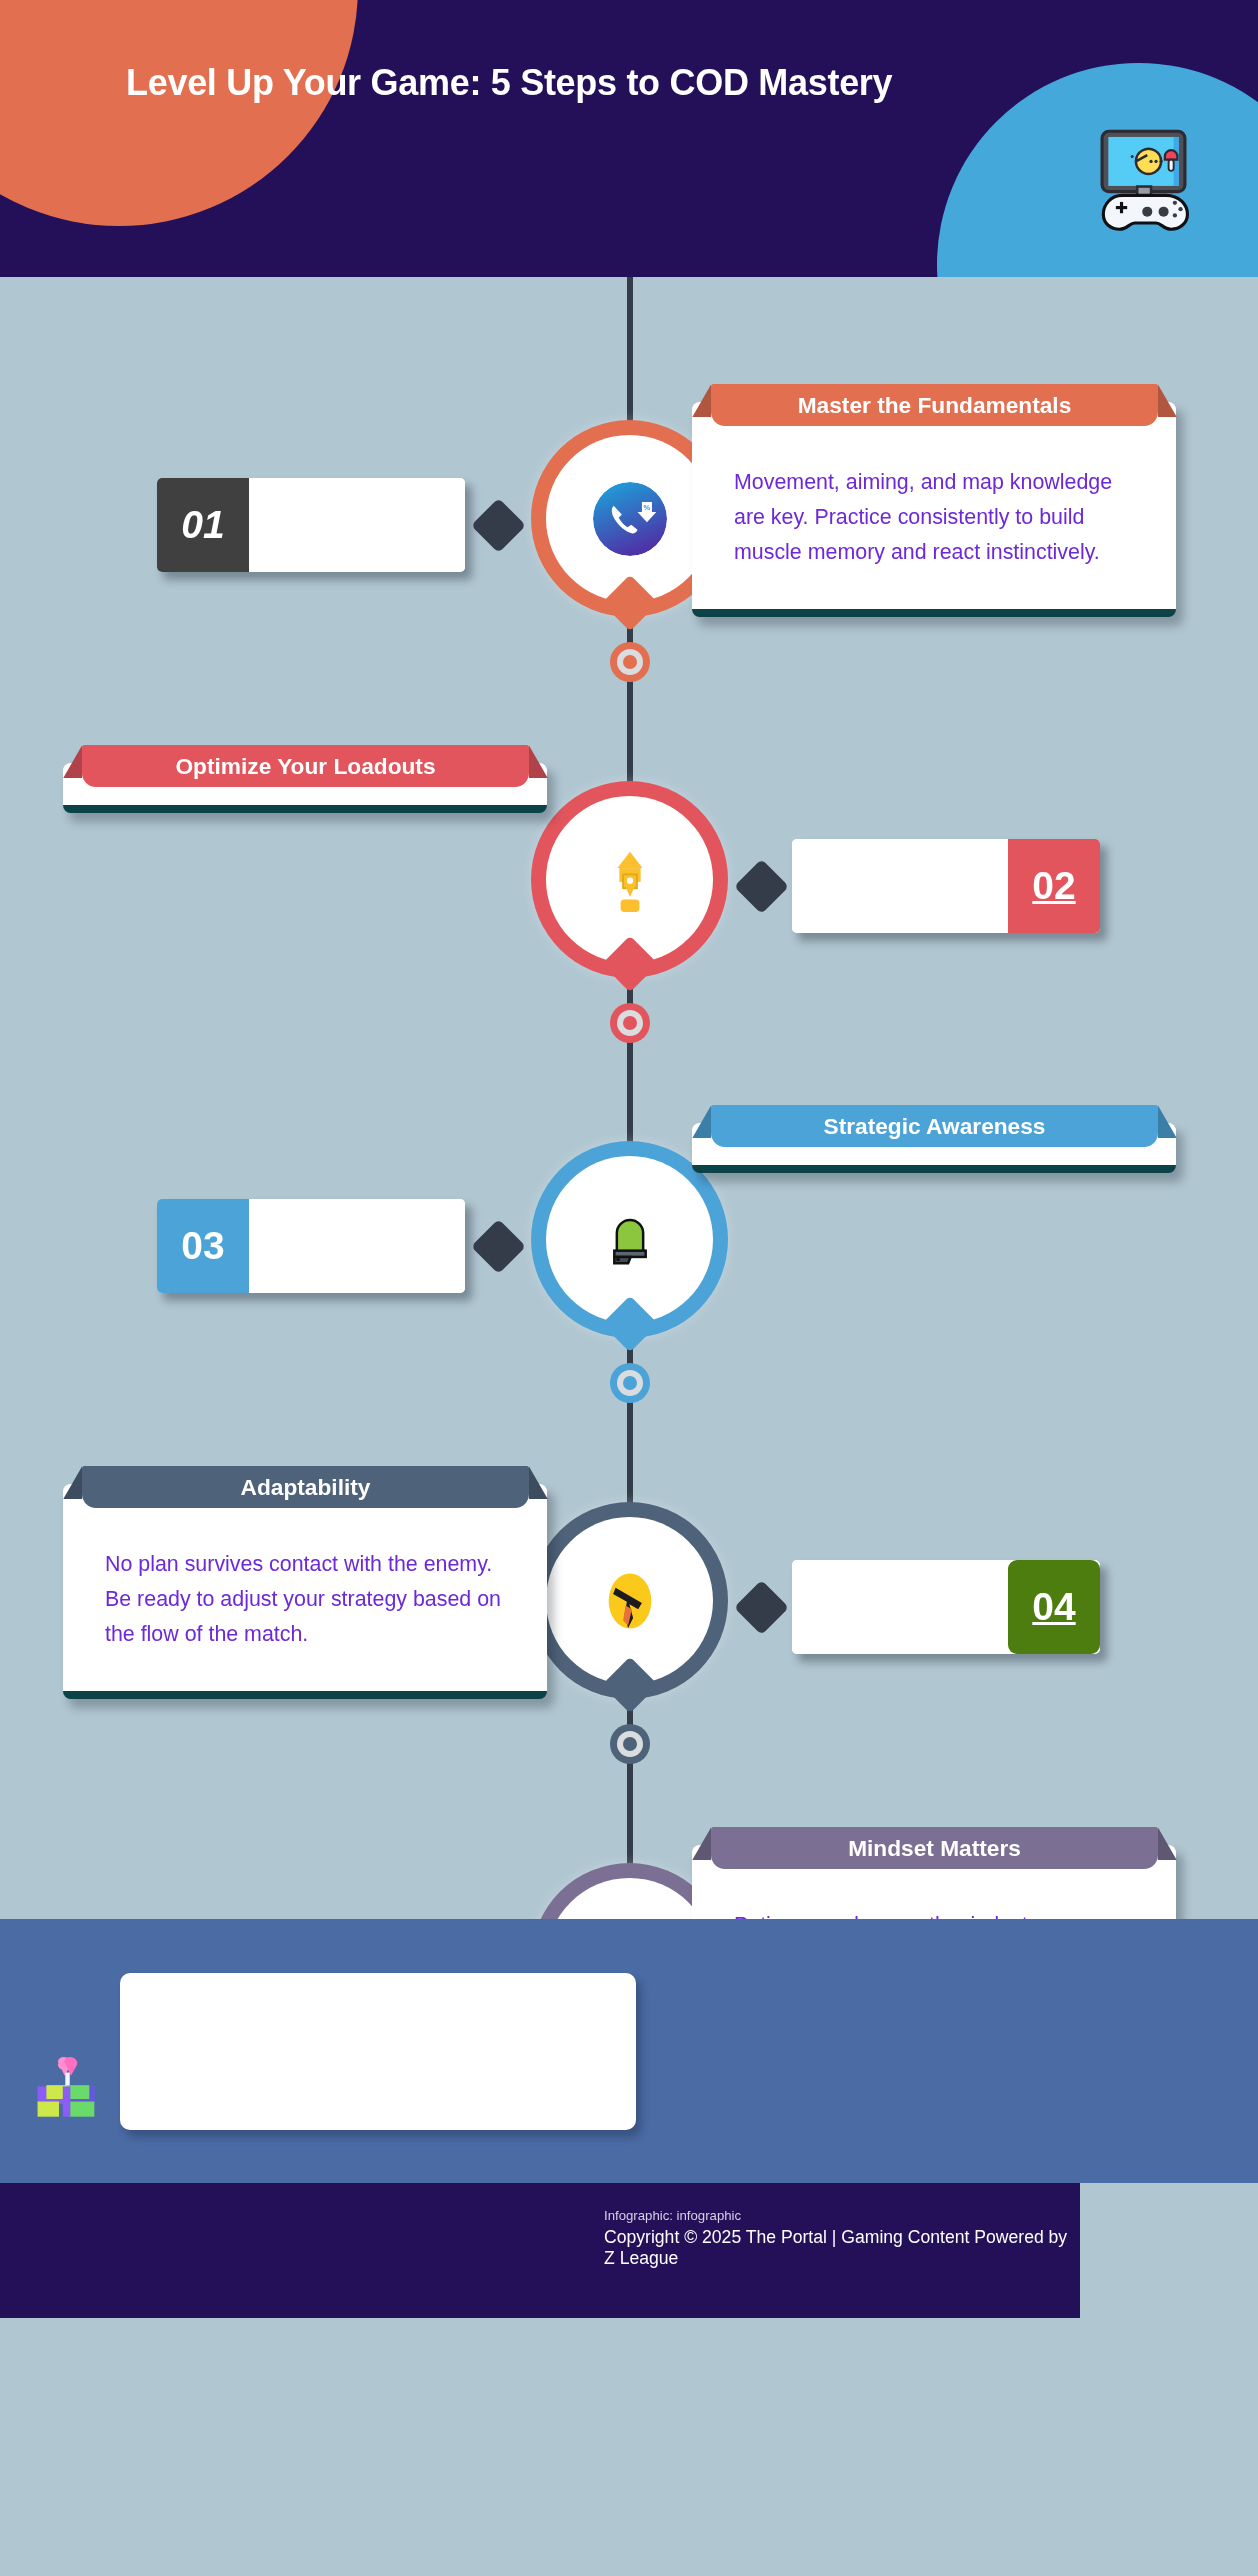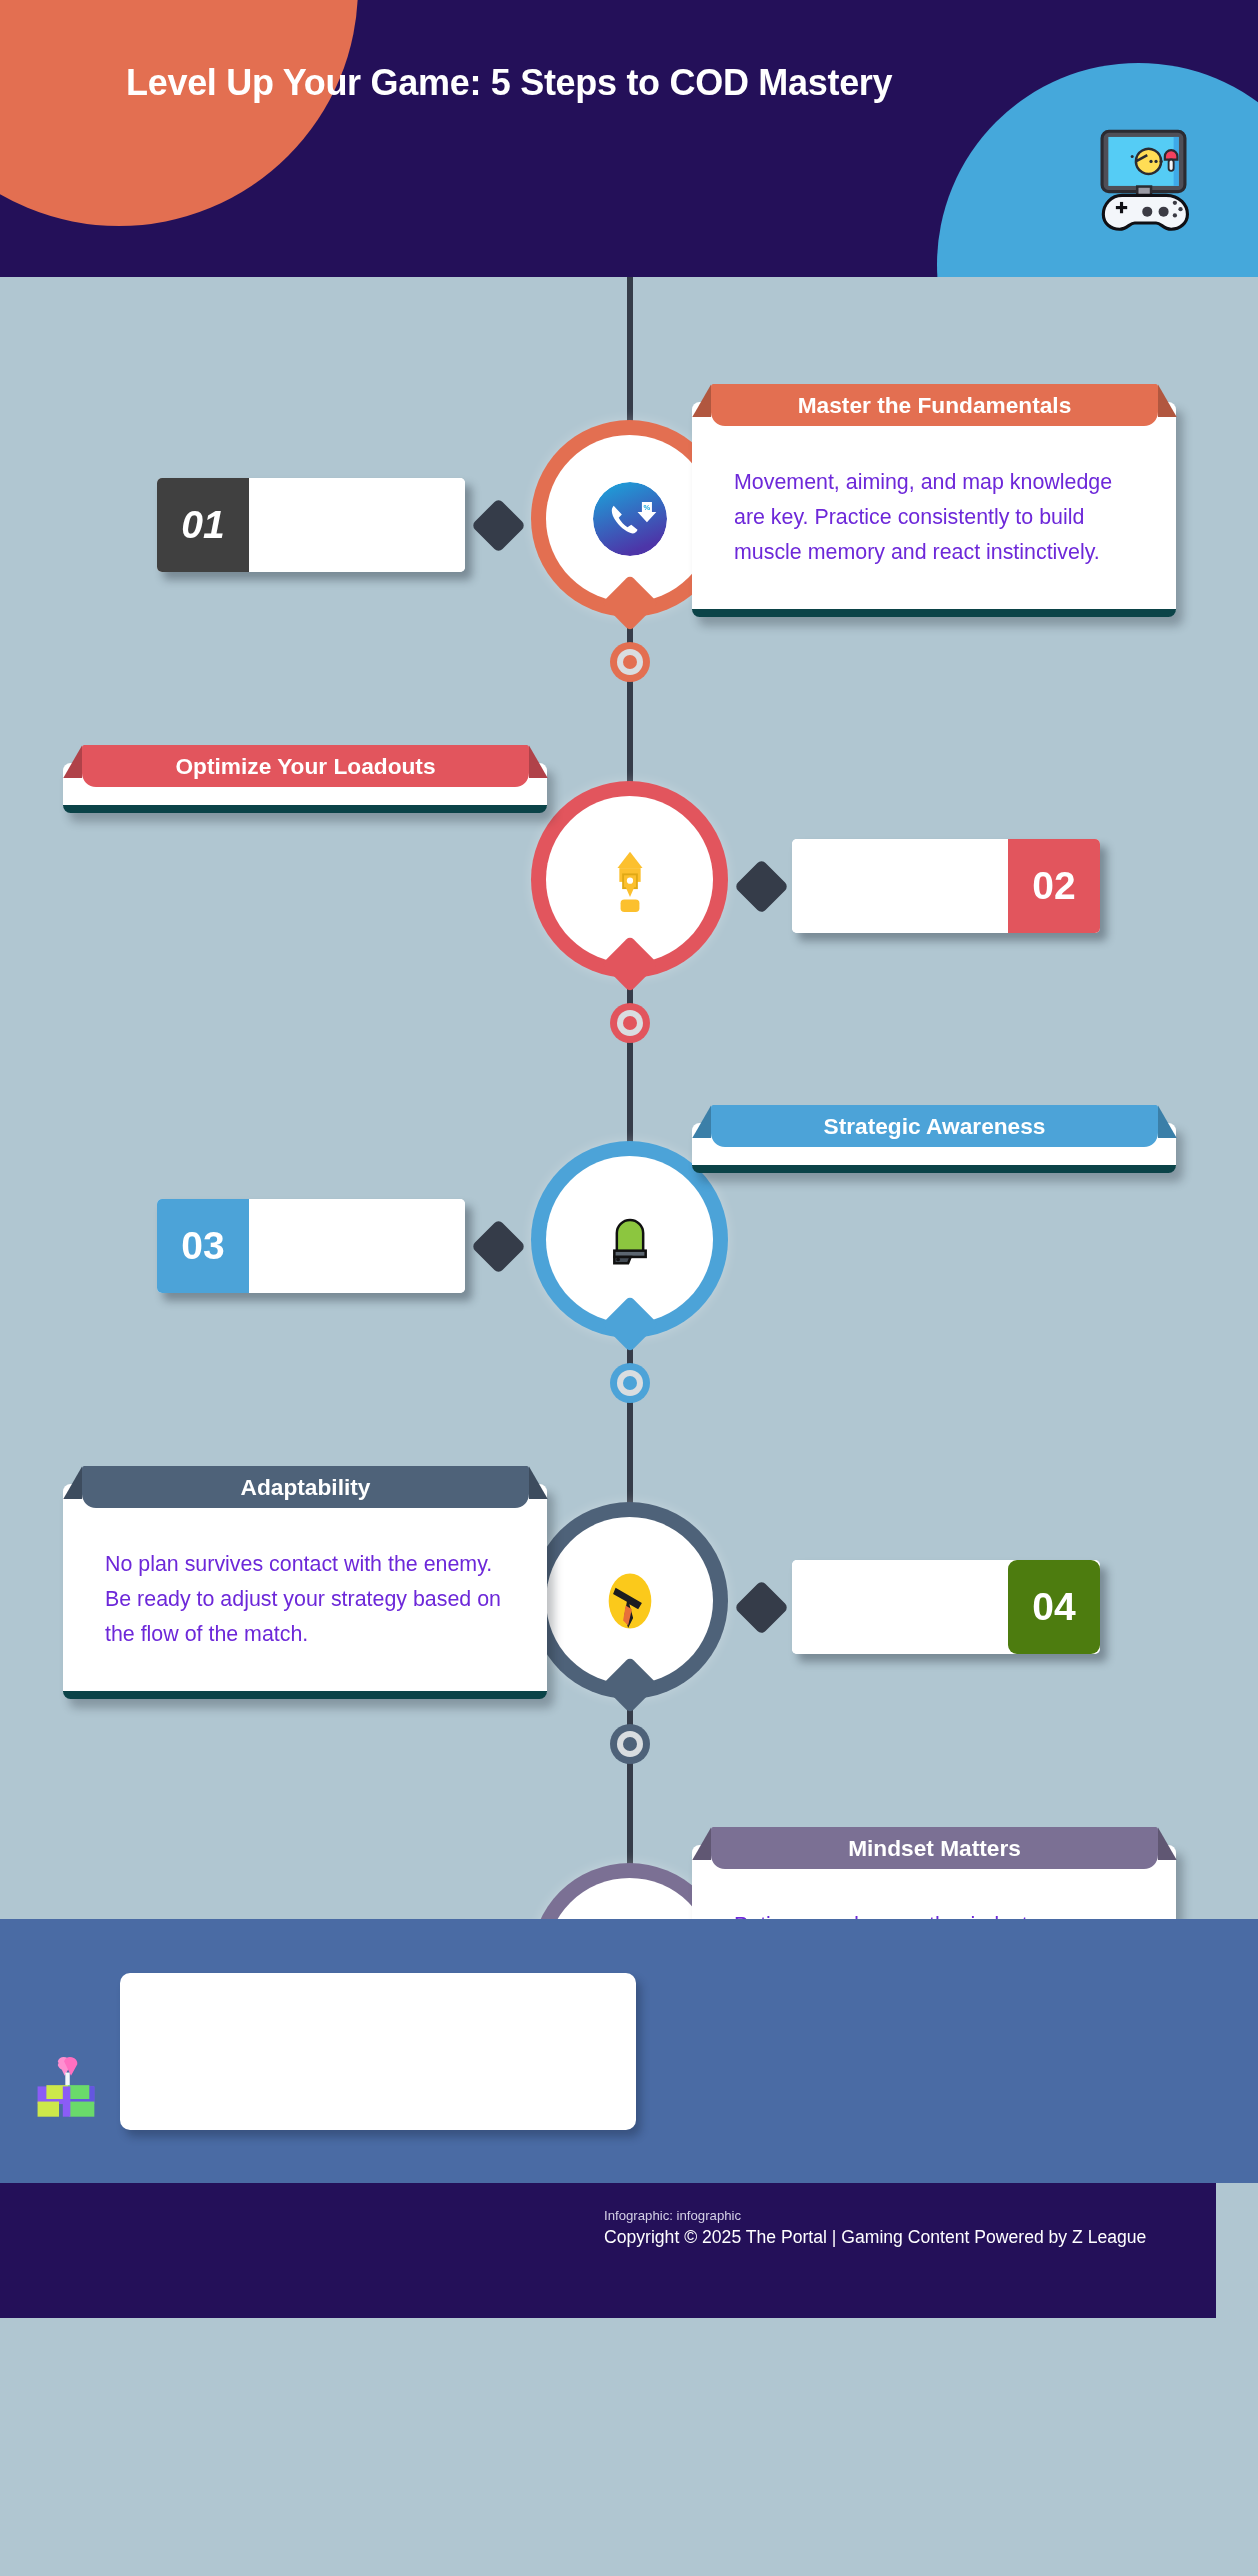--- a/index.html
+++ b/index.html
@@ -60,21 +60,21 @@
     overflow:hidden;
   }
   .numplate.left  { left:157px; }
   .numplate.right { left:792px; }
   .numcell {
     width:92px; height:94px;
     display:flex; align-items:center; justify-content:center;
     color:#ffffff; font-size:39px; font-weight:bold;
   }
   .numplate.left  .numcell { order:0; }
-  .numplate.right .numcell { order:2; margin-left:auto; }
+  .numplate.right .numcell { order:2; margin-left:auto;text-decoration:underline; }
   .numblank { flex:1; background:#ffffff; }
 
   .diamond {
     position:absolute; top:28px;
     width:39px; height:39px; background:#353c49;
     border-radius:5.7px;
     transform:rotate(45deg);
   }
   .diamond.at-left  { left:479px; }
   .diamond.at-right { left:742px; }
@@ -155,21 +155,21 @@
   }
   .footer-card {
     position:absolute; left:120px; top:54px;
     width:516px; height:157px;
     background:#ffffff; border-radius:10px;
     box-shadow:5px 6.3px 8.8px rgba(15,25,45,0.30);
   }
   .footer-art { position:absolute; left:30px; top:122px; width:82px; height:82px; }
 
   .footer-bar {
-    position:relative; width:1216px; height:135px;
+    position:relative; width:1080px; height:135px;
     background:#241059;
     padding-top:25px;
   }
   .footer-label {
     color:#d4d0e6; font-size:13.2px;
     padding-left:604px;
   }
   .footer-copy {
     color:#ffffff; font-size:17.6px; margin-top:3.8px;
     padding-left:604px;

